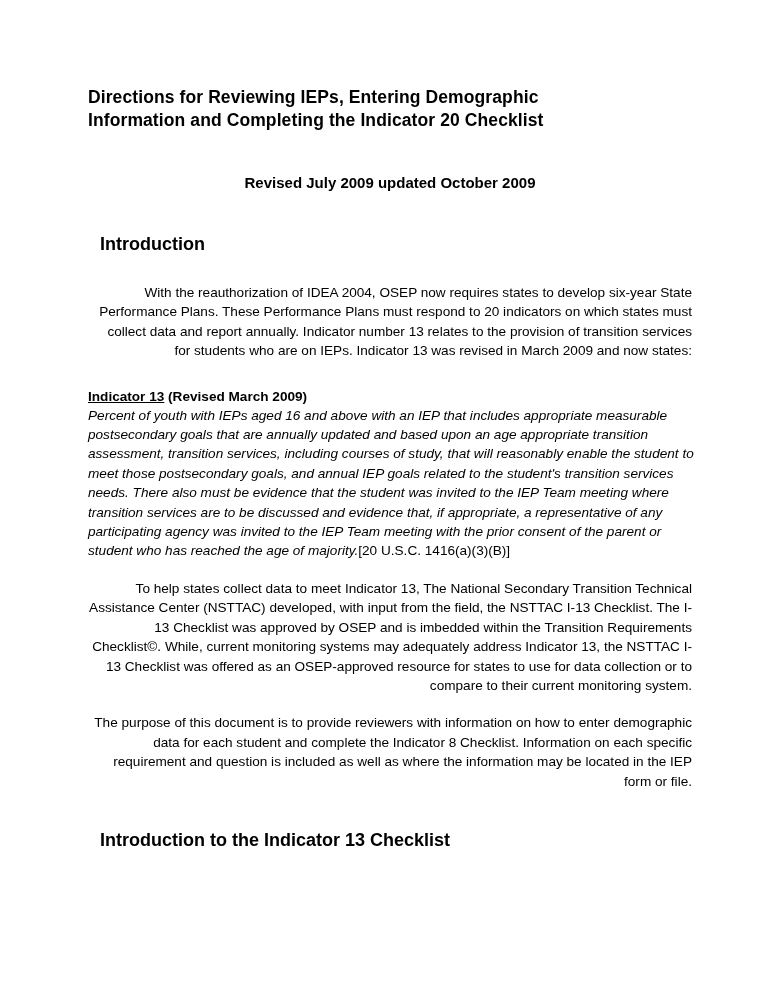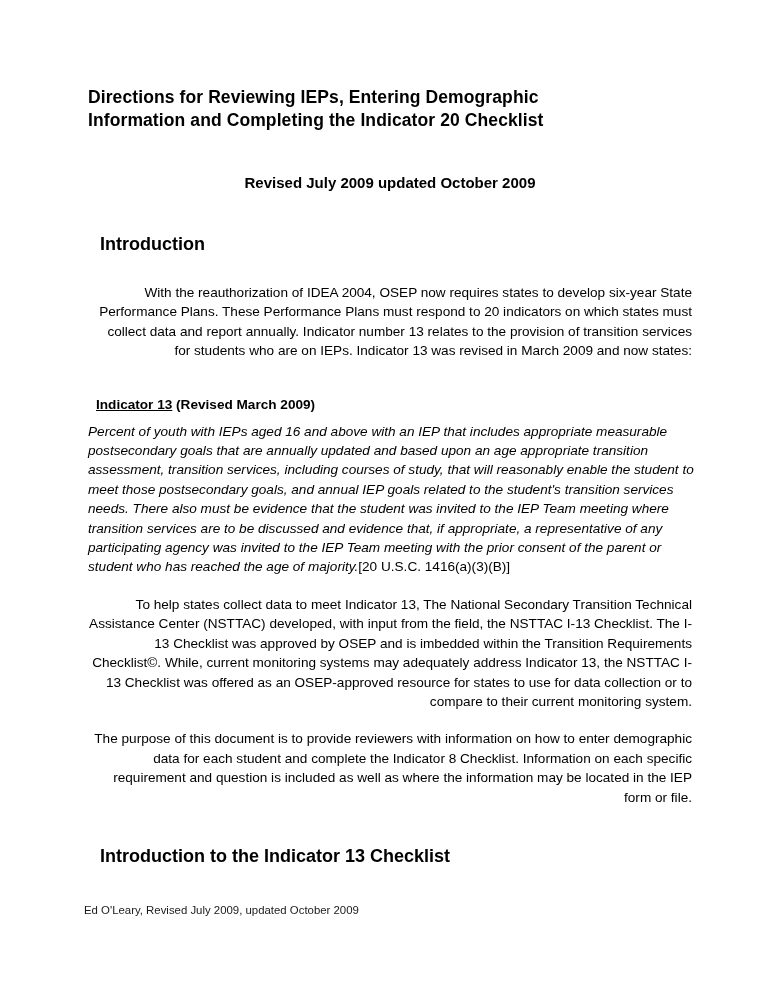--- a/index.html
+++ b/index.html
@@ -71,21 +71,21 @@
     font-size: 13.6px;
     line-height: 19.4px;
     text-align: right;
   }
 
   
   .quote-block {
     padding-top: 26px;
   }
   .quote-label {
-    margin: 8px;
+    margin: 0;
     font-size: 13.6px;
     font-weight: bold;
     line-height: 19px;
   }
   .quote-label .underlined {
     text-decoration: underline;
   }
   .quote-body {
     margin: 0;
     width: 606px;
@@ -146,16 +146,15 @@
     <p class="body-text">To help states collect data to meet Indicator 13, The National Secondary Transition Technical Assistance Center (NSTTAC) developed, with input from the field, the NSTTAC I-13 Checklist.  The I-13 Checklist was approved by OSEP and is imbedded within the Transition Requirements Checklist©.  While, current monitoring systems may adequately address Indicator 13, the NSTTAC I-13 Checklist was offered as an OSEP-approved resource for states to use for data collection or to compare to their current monitoring system.</p>
 
     <p class="body-text">The purpose of this document is to provide reviewers with information on how to enter demographic data for each student and complete the Indicator 8 Checklist.  Information on each specific requirement and question is included as well as where the information may be located in the IEP form or file.</p>
 
     <h4 class="section-heading">Introduction to the Indicator 13 Checklist</h4>
 
 
   </div>
 
   <div class="footer">
-    <span class="footer-row-2">Ed O'Leary, Revised July 2009, updated October 2009</span>
   </div>
 
 </div>
 
 </body></html>

